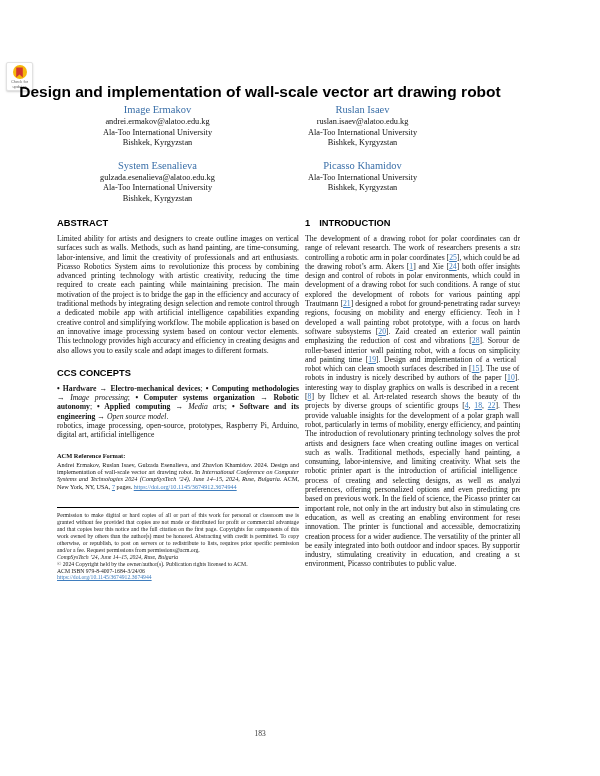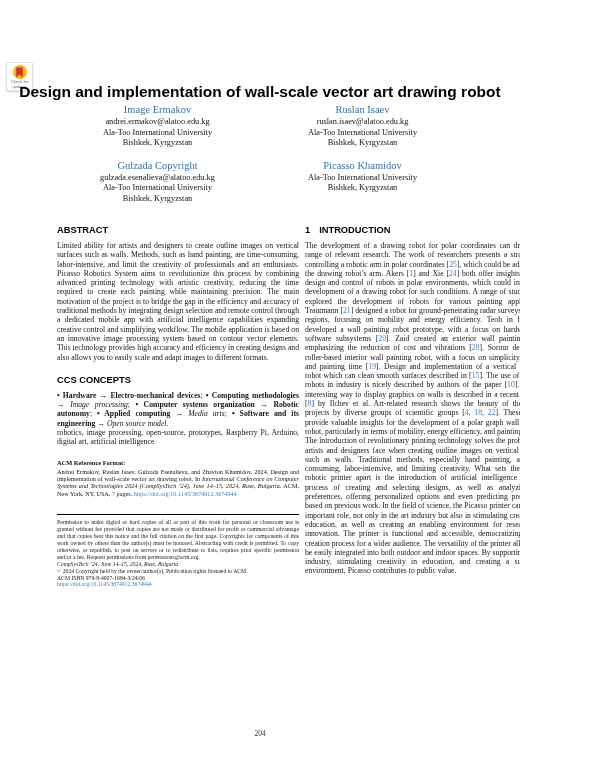--- a/index.html
+++ b/index.html
@@ -25,35 +25,35 @@
   .author-line { font-size:8.3px; line-height:10.6px; color:#111; }
 
   :root { --author:#3a6fa8; --link:#3f7dbe; }
 
   .col { position:absolute; top:218px; width:242px; }
   .col-left  { left:57px; }
   .col-right { left:305px; }
 
   .sec-heading { font-family:"Liberation Sans", sans-serif; font-weight:bold; font-size:9.3px;
                  color:#000; margin:13px 0 6px; }
-  .sec-heading.first { margin-top:7px; }
+  .sec-heading.first { margin-top:0; }
   .sec-heading .num { margin-right:9px; }
 
   .body-para { font-size:7.7px; line-height:9.3px; text-align:justify; hyphens:auto; color:#141414; }
 
   .ref-heading { font-size:6.4px; font-weight:bold; margin:12px 0 2px; }
   .ref-para { font-size:6.2px; line-height:7.4px; text-align:justify; hyphens:auto; color:#141414; }
 
   .footer-rule { border-top:1px solid #000; margin:17px 0 4px; }
   .permission { font-size:5.7px; line-height:6.9px; text-align:justify; hyphens:auto;
                 color:#222; white-space:pre-wrap; }
 
   .seg-b { font-weight:bold; }
   .seg-i { font-style:italic; }
-  .seg-link { color:var(--link); }
+  .seg-link { color:var(--link);text-decoration:underline; }
 
   .pageno { position:absolute; left:0; right:0; top:729px; text-align:center;
             font-size:7.5px; color:#333; }
 </style>
 </head>
 <body>
 
 <div class="page">
 
   <div class="badge">
@@ -74,21 +74,21 @@
       <div class="author-line">Ala-Too International University</div>
       <div class="author-line">Bishkek, Kyrgyzstan</div>
     </div>
     <div class="author-block">
       <div class="author-name">Ruslan Isaev</div>
       <div class="author-line">ruslan.isaev@alatoo.edu.kg</div>
       <div class="author-line">Ala-Too International University</div>
       <div class="author-line">Bishkek, Kyrgyzstan</div>
     </div>
     <div class="author-block">
-      <div class="author-name">Gulzada Copyright</div>
+      <div class="author-name">System Esenalieva</div>
       <div class="author-line">gulzada.esenalieva@alatoo.edu.kg</div>
       <div class="author-line">Ala-Too International University</div>
       <div class="author-line">Bishkek, Kyrgyzstan</div>
     </div>
     <div class="author-block">
       <div class="author-name">Picasso Khamidov</div>
       <div class="author-line">Ala-Too International University</div>
       <div class="author-line">Bishkek, Kyrgyzstan</div>
     </div>
   </div>
@@ -113,15 +113,15 @@
 </span><span class="seg-link">https://doi.org/10.1145/3674912.3674944</span></div>
   </div>
 
   <div class="col col-right">
     <div class="sec-heading first">
       <span class="num">1</span><span>INTRODUCTION</span>
     </div>
     <div class="body-para"><span>The development of a drawing robot for polar coordinates can draw on a range of relevant research. The work of researchers presents a strategy for controlling a robotic arm in polar coordinates [</span><span class="seg-link">25</span><span>], which could be adapted for the drawing robot’s arm. Akers [</span><span class="seg-link">1</span><span>] and Xie [</span><span class="seg-link">24</span><span>] both offer insights into the design and control of robots in polar environments, which could inform the development of a drawing robot for such conditions. A range of studies have explored the development of robots for various painting applications. Trautmann [</span><span class="seg-link">21</span><span>] designed a robot for ground-penetrating radar surveys in polar regions, focusing on mobility and energy efficiency. Teoh in his work developed a wall painting robot prototype, with a focus on hardware and software subsystems [</span><span class="seg-link">20</span><span>]. Zaid created an exterior wall painting robot, emphasizing the reduction of cost and vibrations [</span><span class="seg-link">28</span><span>]. Sorour designed a roller-based interior wall painting robot, with a focus on simplicity, weight, and painting time [</span><span class="seg-link">19</span><span>]. Design and implementation of a vertical climbing robot which can clean smooth surfaces described in [</span><span class="seg-link">15</span><span>]. The use of drawing robots in industry is nicely described by authors of the paper [</span><span class="seg-link">10</span><span>]. Another interesting way to display graphics on walls is described in a recent research [</span><span class="seg-link">8</span><span>] by Ilchev et al. Art-related research shows the beauty of the related projects by diverse groups of scientific groups [</span><span class="seg-link">4</span><span>, </span><span class="seg-link">18</span><span>, </span><span class="seg-link">22</span><span>]. These studies provide valuable insights for the development of a polar graph wall drawing robot, particularly in terms of mobility, energy efficiency, and painting quality. The introduction of revolutionary printing technology solves the problem that artists and designers face when creating outline images on vertical surfaces such as walls. Traditional methods, especially hand painting, are time-consuming, labor-intensive, and limiting creativity. What sets the Picasso robotic printer apart is the introduction of artificial intelligence into the process of creating and selecting designs, as well as analyzing user preferences, offering personalized options and even predicting preferences based on previous work. In the field of science, the Picasso printer can play an important role, not only in the art industry but also in stimulating creativity in education, as well as creating an enabling environment for research and innovation. The printer is functional and accessible, democratizing the art creation process for a wider audience. The versatility of the printer allows it to be easily integrated into both outdoor and indoor spaces. By supporting the art industry, stimulating creativity in education, and creating a supportive environment, Picasso contributes to public value.</span></div>
   </div>
 
-  <div class="pageno">204</div>
+  <div class="pageno">183</div>
 
 </div>
 
 </body></html>

